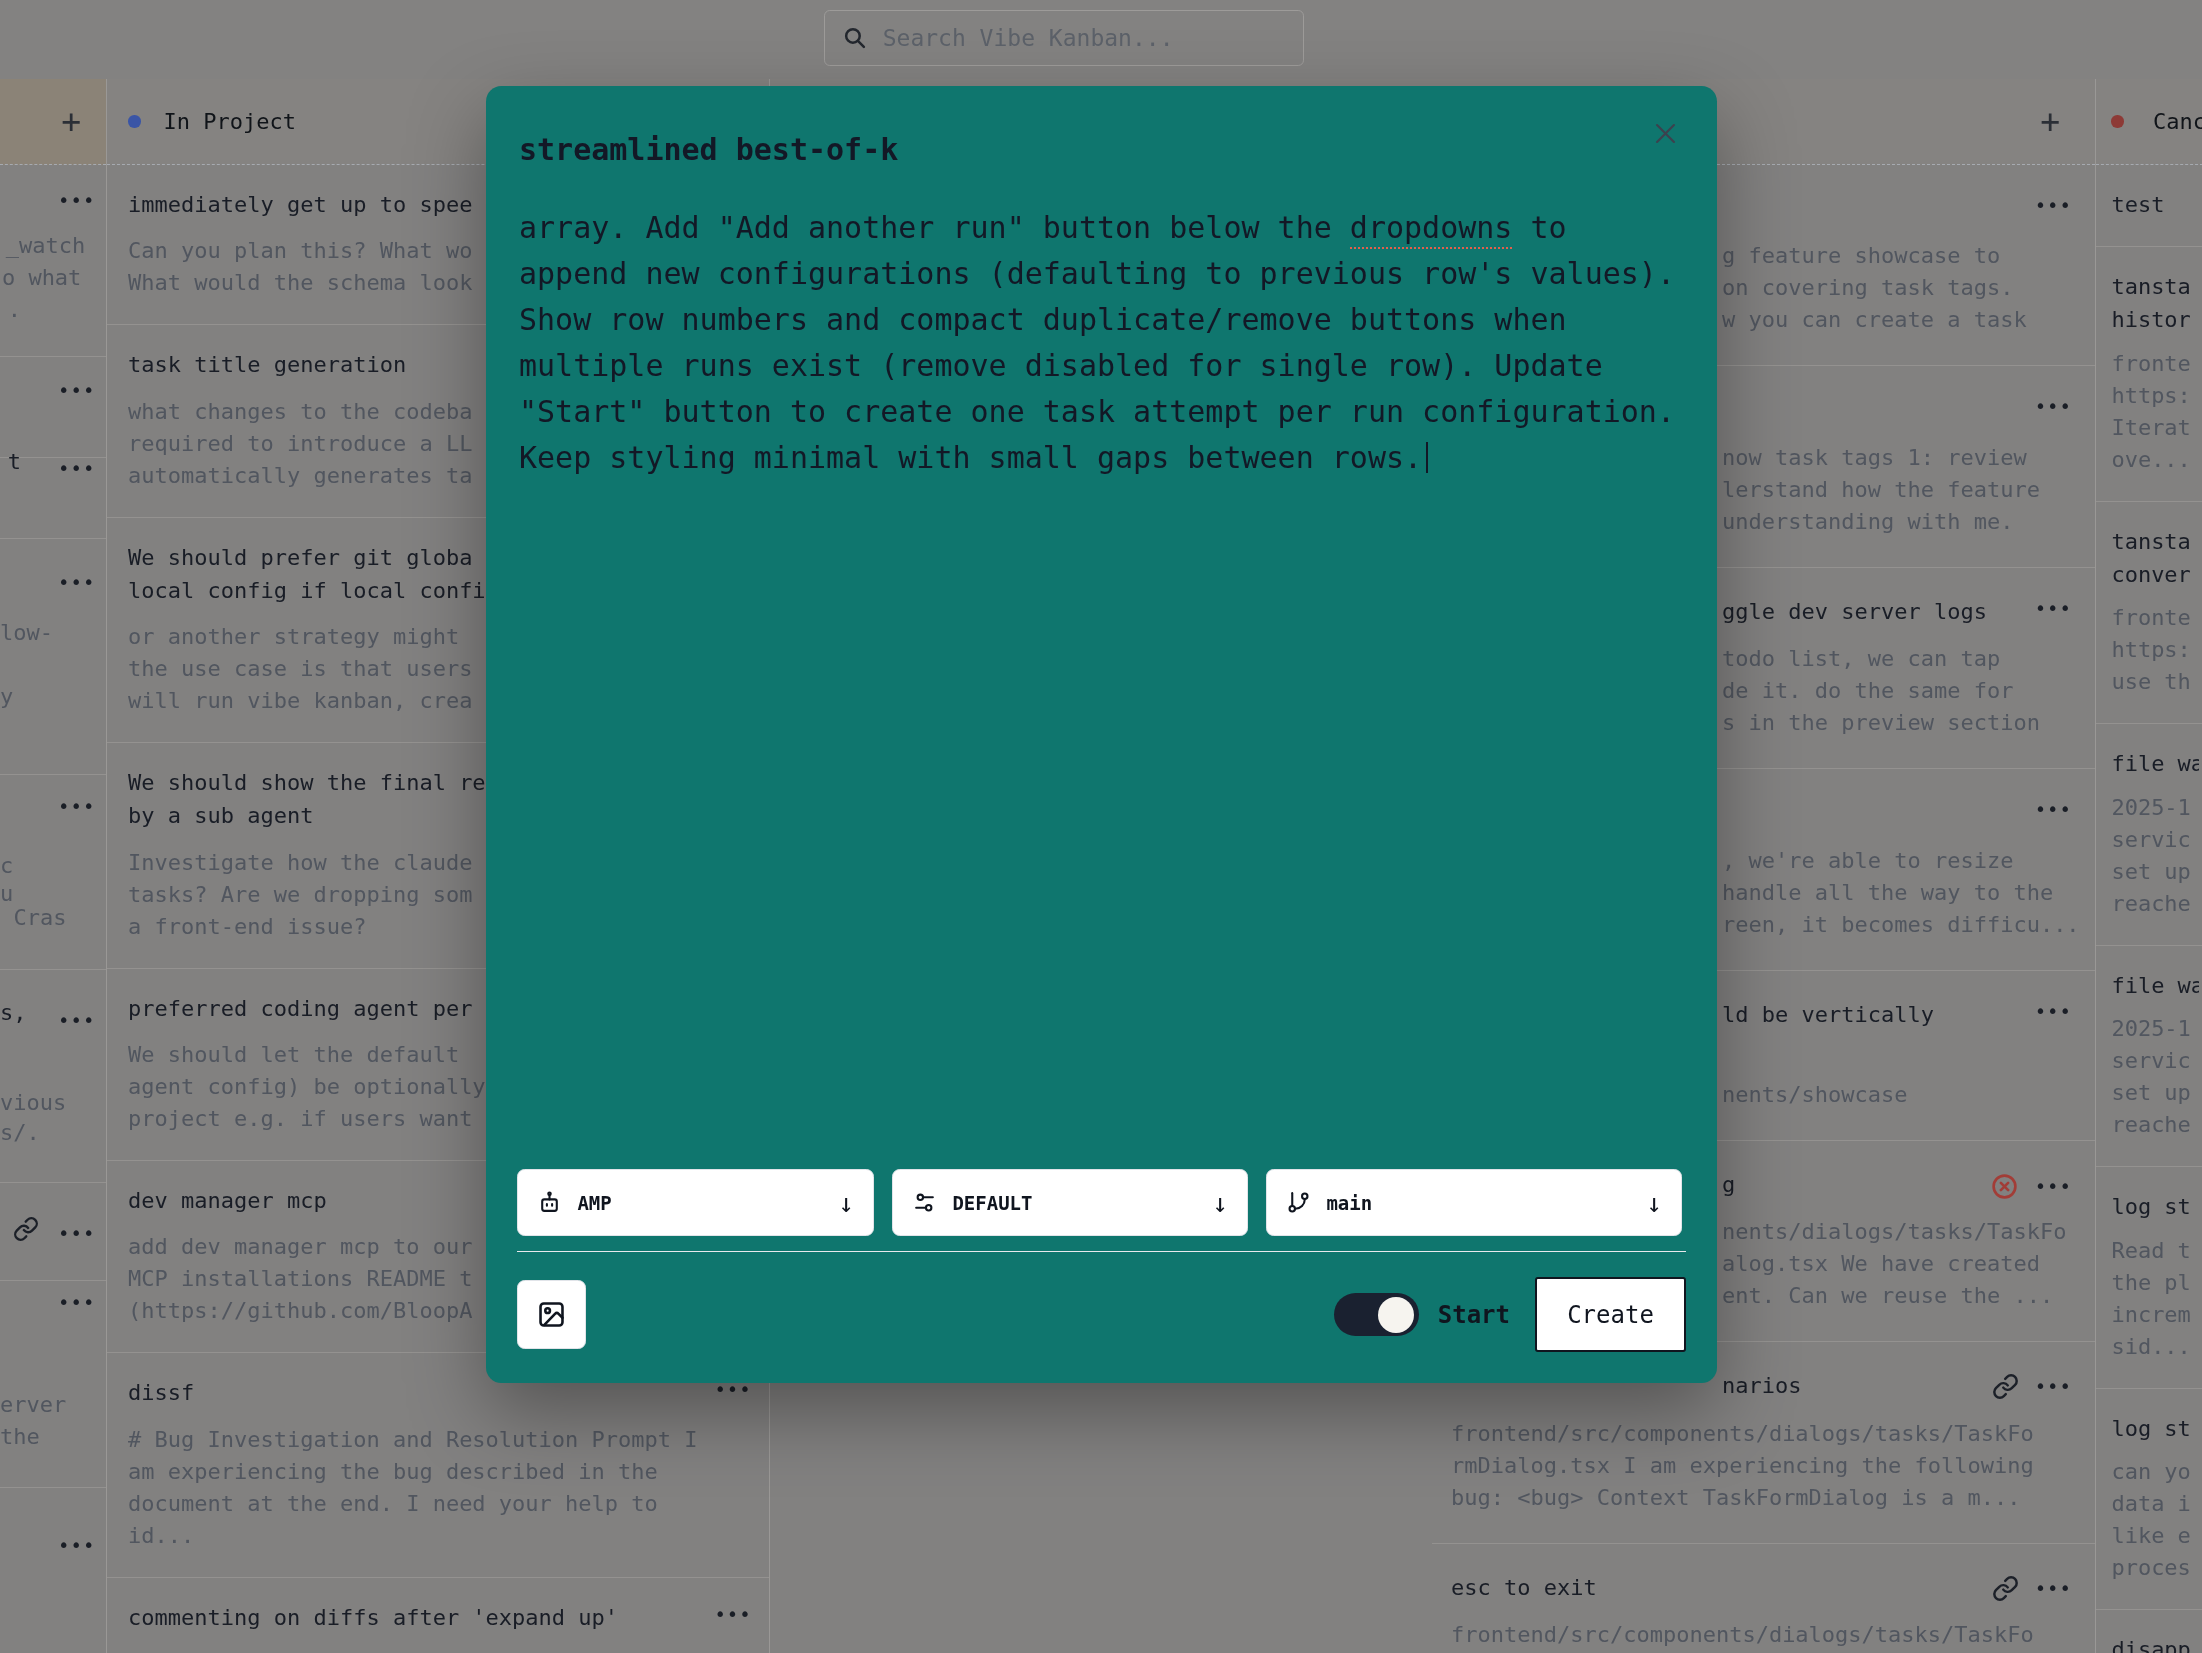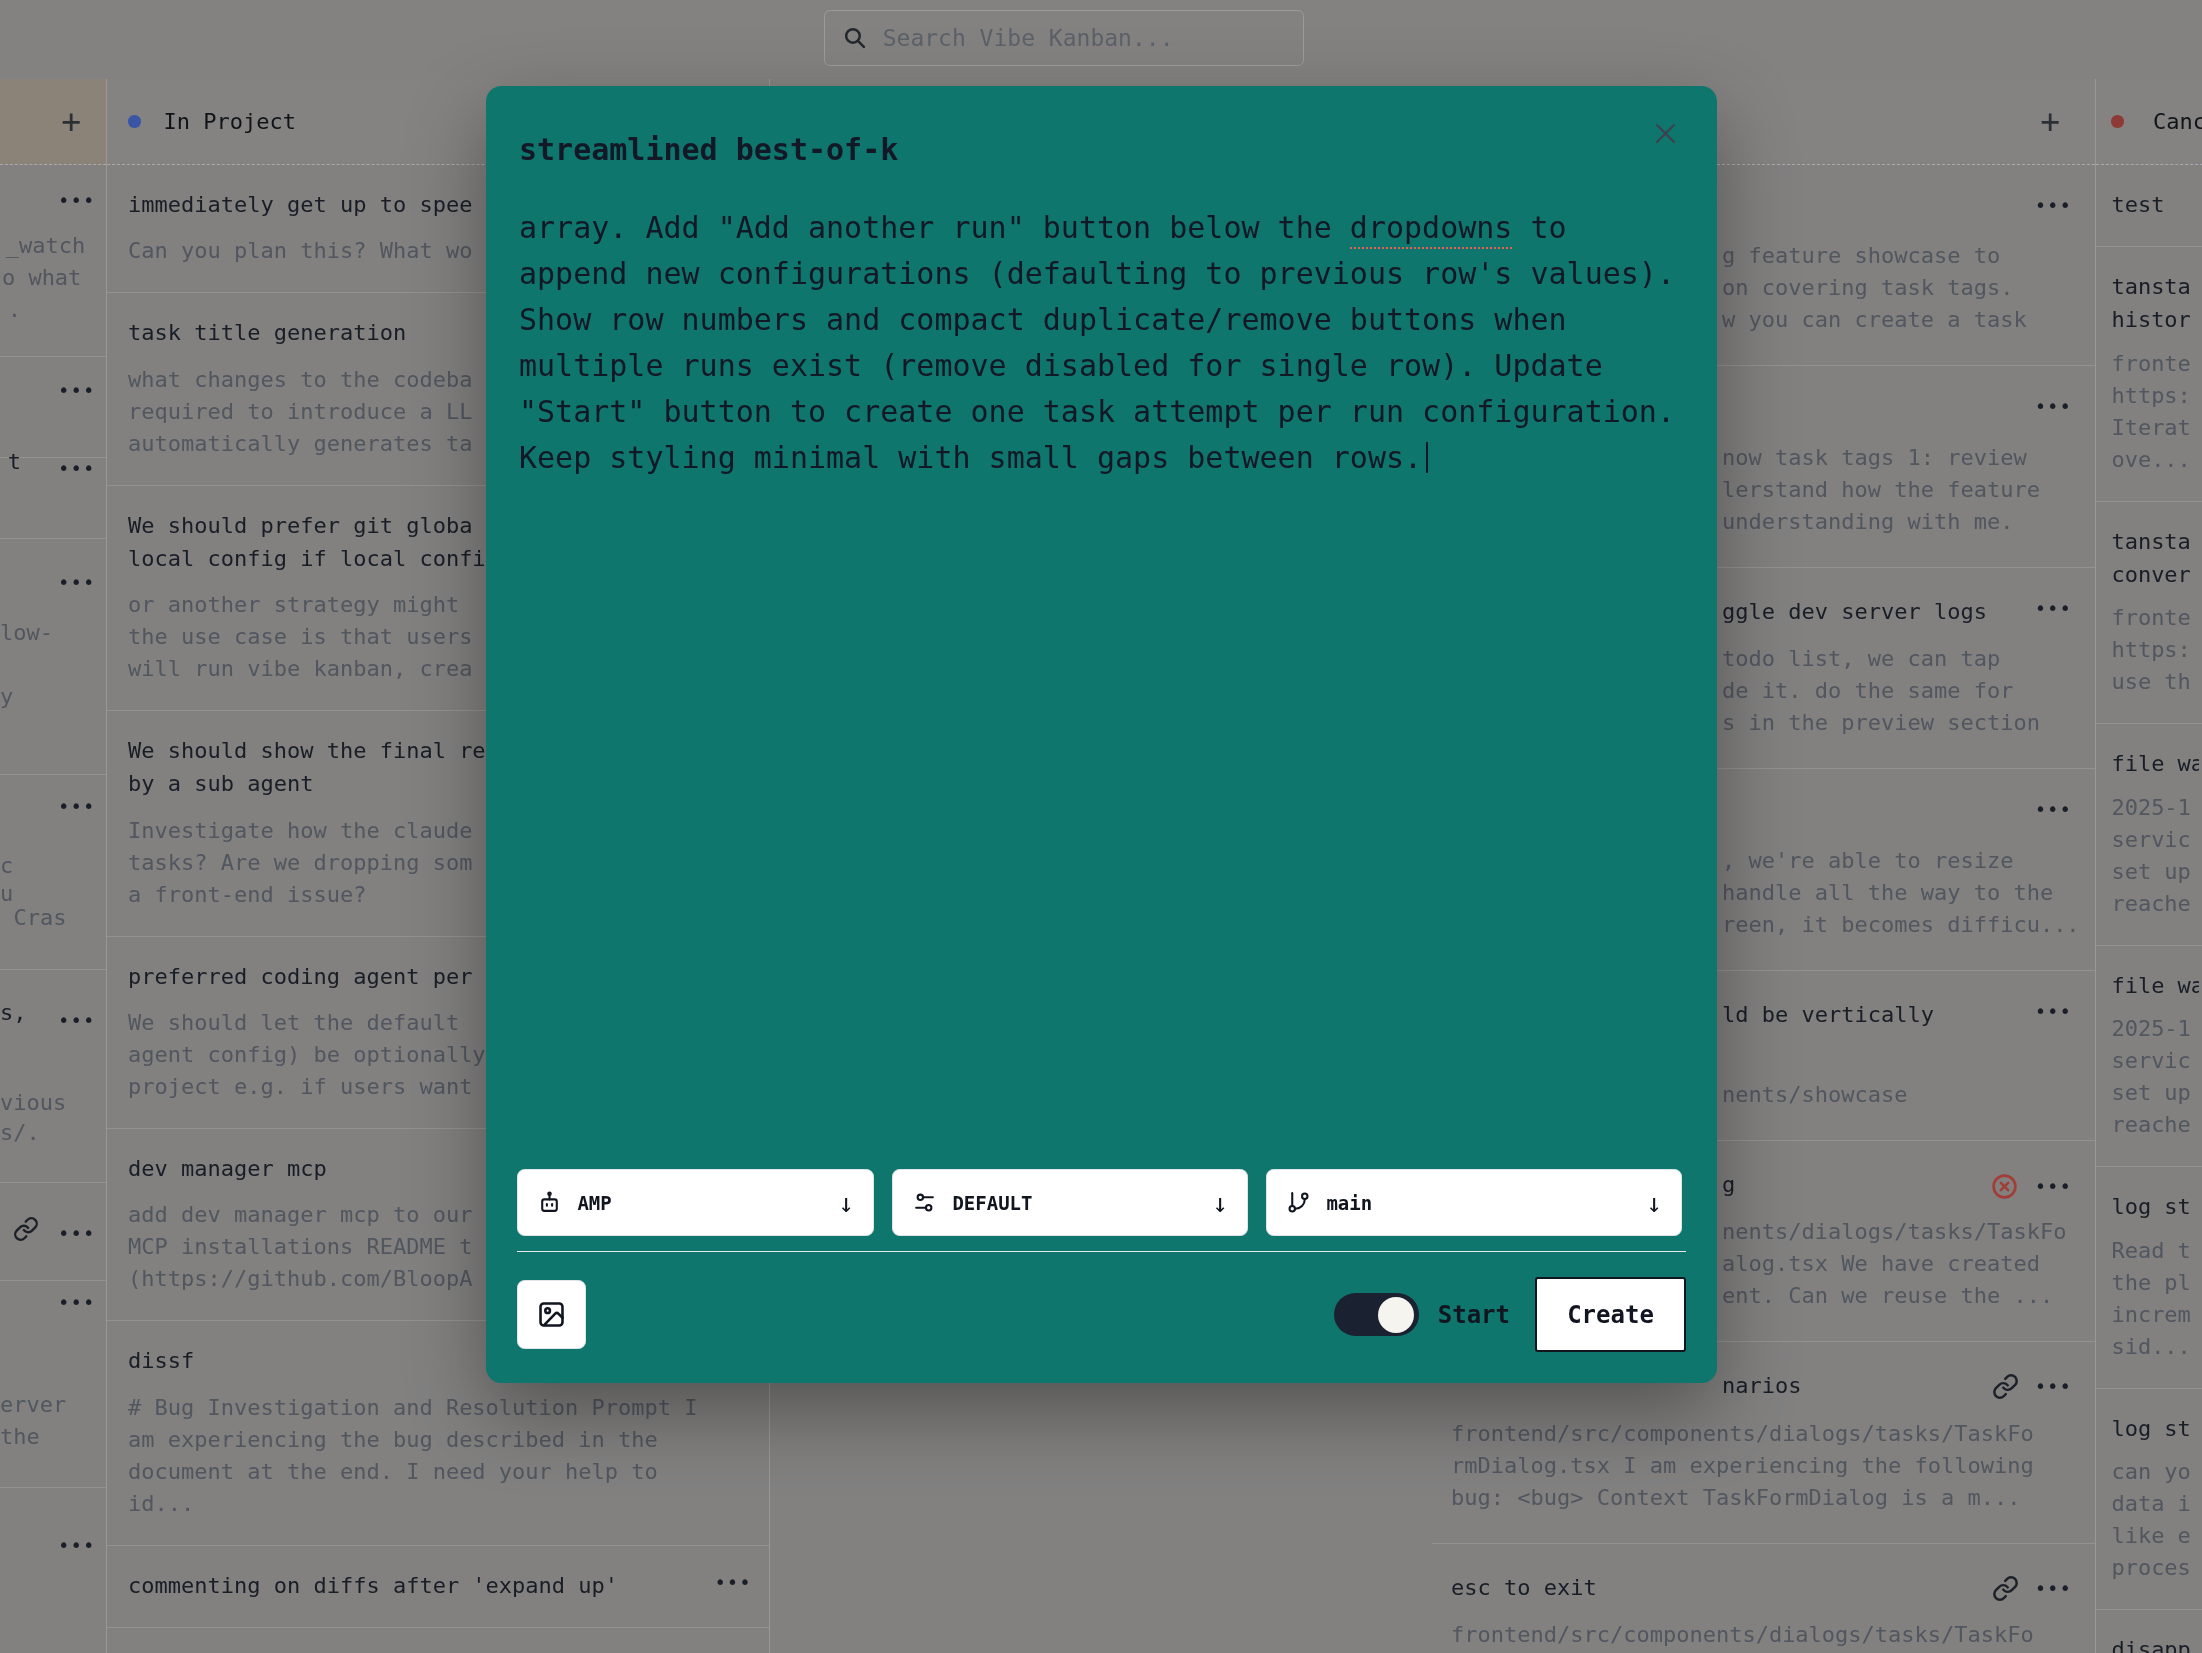--- a/index.html
+++ b/index.html
@@ -103,21 +103,21 @@
   }
   .toggle {
     margin-left:auto; width:85px; height:43px; border-radius:22px; background:#1a2130;
     position:relative; cursor:pointer; flex:0 0 auto;
   }
   .knob { position:absolute; top:3.8px; right:4.8px; width:36px; height:36px; border-radius:50%; background:#f6f4ef; }
   .start-lbl { margin-left:19px; font-size:24px; font-weight:700; color:#10151f; }
   .create-btn {
     margin-left:25px; width:151px; height:75px; background:#fff;
     border:2.4px solid #10151f; border-radius:2.9px;
-    font-family:"DejaVu Sans Mono", monospace; font-size:24px; font-weight:700; color:#10151f;
+    font-family:"DejaVu Sans Mono", monospace; font-size:24px; font-weight:400; color:#10151f;
     cursor:pointer;
     text-align:center;
   }
 </style>
 </head>
 <body>
 
 <div class="topbar">
   <div class="searchbox">
     <svg width="25" height="25" viewBox="0 0 24 24" fill="none" stroke="#23272e" stroke-width="2.4" stroke-linecap="round">
@@ -174,20 +174,21 @@
 <div class="col" id="col2" style="left:107px;width:663px">
   <div class="col-header">
     <span class="dot" style="background:#3a55a6"></span>
     <span class="col-title">In Project</span>
   </div>
 
   <div class="card">
     <div class="tl">immediately get up to spee</div>
     <div class="desc">
       <div class="dl">Can you plan this? What wo</div>
+      <div class="dl">What would the schema look</div>
     </div>
     <div class="icons">
         <span class="dots">•••</span>
       </div>
   </div>
 
   <div class="card">
     <div class="tl">task title generation</div>
     <div class="desc">
       <div class="dl">what changes to the codeba</div>

